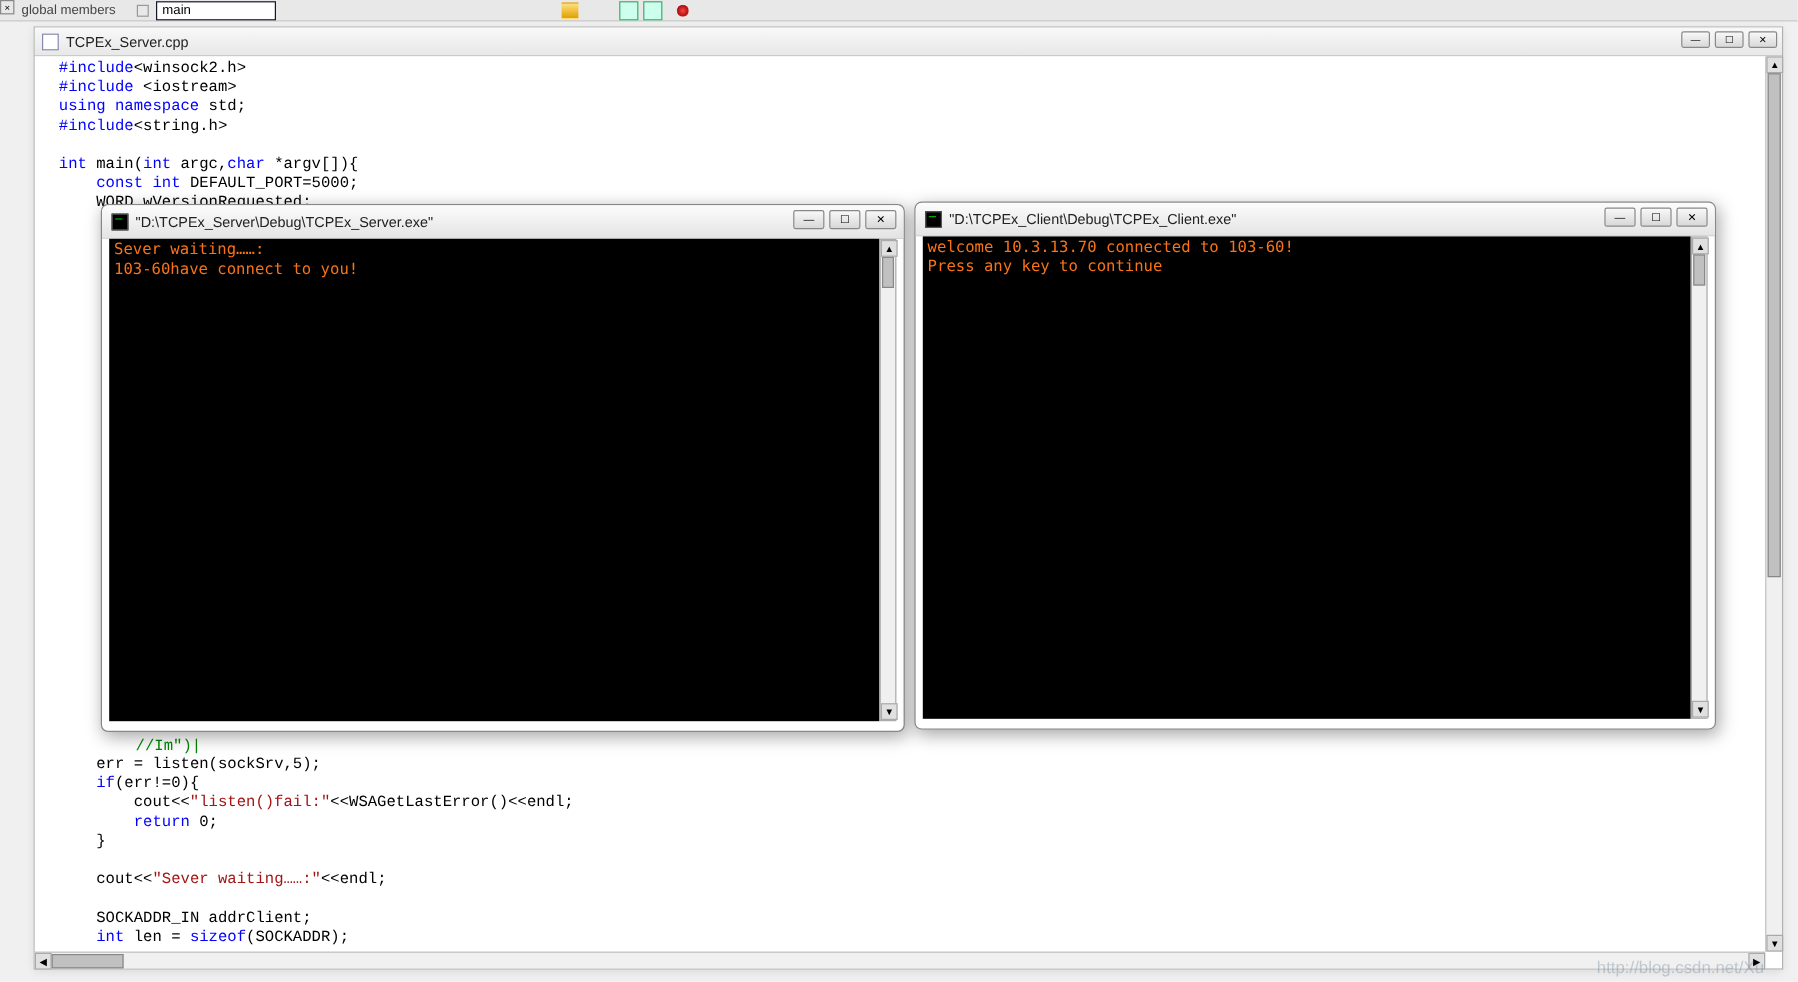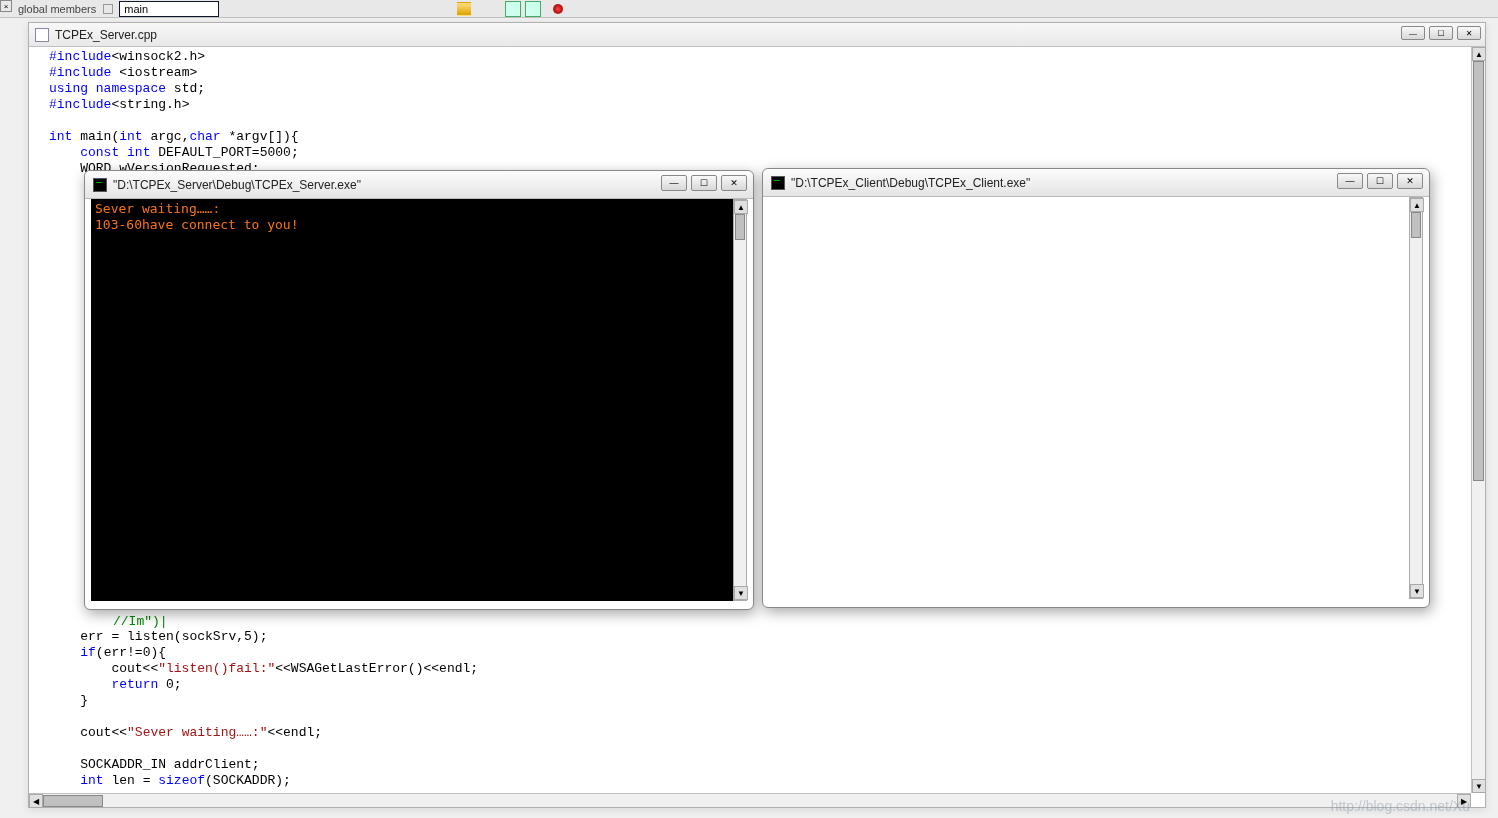--- a/index.html
+++ b/index.html
@@ -17,21 +17,21 @@
       background: #e8e8e8;
       border-bottom: 1px solid #c0c0c0;
       display: flex;
       align-items: center;
       padding: 0 4px;
       position: relative;
     }
     .toolbar-text {
       font-size: 11px;
       color: #444;
-      margin-right: 7px;
+      margin-right: 18px;
     }
     .toolbar-dropdown {
       background: #fff;
       border: 1px solid #0f172a;
       padding: 1px 4px;
       font-size: 11px;
       margin-right: 6px;
       min-width: 100px;
     }
     .toolbar-icon {
@@ -343,20 +343,22 @@
   <div class="console-window console2">
     <div class="console-titlebar">
       <span class="console-icon"></span>
       <span class="console-title">"D:\TCPEx_Client\Debug\TCPEx_Client.exe"</span>
       <div class="console-controls">
         <span class="con-btn">—</span>
         <span class="con-btn">☐</span>
         <span class="con-btn">✕</span>
       </div>
     </div>
+    <div class="console-body"><span>welcome 10.3.13.70 connected to 103-60!</span>
+<span>Press any key to continue</span></div>
     <div class="console-scroll">
       <div class="scroll-btn">▲</div>
       <div class="scroll-thumb" style="position:absolute;top:14px;left:1px;right:1px;height:26px"></div>
       <div class="scroll-btn" style="position:absolute;bottom:0;left:0">▼</div>
     </div>
   </div>
 
   <div class="watermark">http://blog.csdn.net/Xu</div>
 </div>
 

